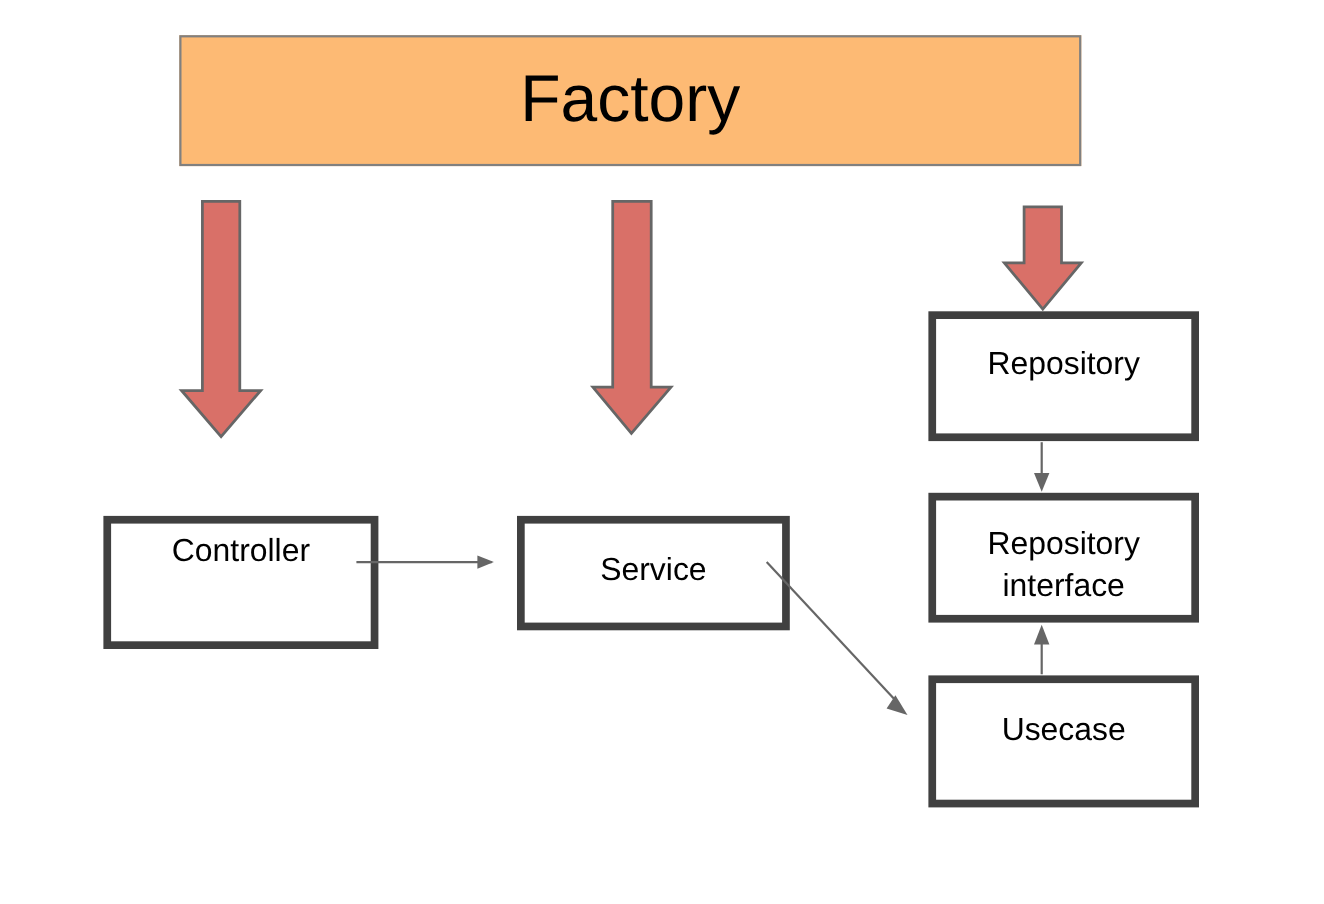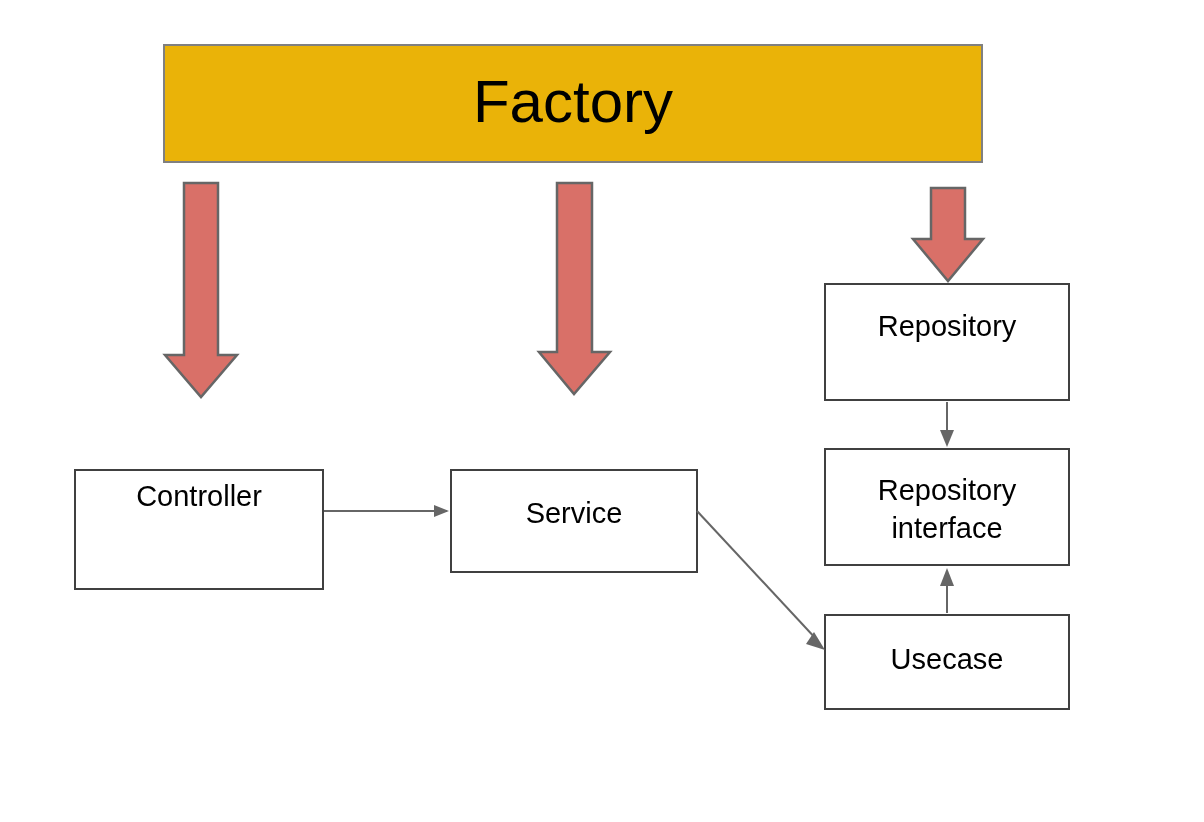--- a/index.html
+++ b/index.html
@@ -26,39 +26,40 @@
   }
   .node .node-label {
     text-align: center;
     color: #000000;
     white-space: pre-line;
   }
 
   
   #node-factory {
     left: 163px;
-    top: 44px;
+    top: 32px;
     width: 820px;
     height: 119px;
-    background: #eab308;
+    background: #fdba74;
     border: 2px solid #808080;
     align-items: center;
   }
   #node-factory .node-label {
     font-size: 60px;
     line-height: 1.05;
     letter-spacing: 0px;
     padding-bottom: 4px;
   }
 
   
   .box {
     background: #ffffff;
-    border: 2px solid #404040;
+    border: 7px solid #404040;
     align-items: flex-start;
+    margin-left: 20px;
   }
   .box .node-label {
     font-size: 29px;
     line-height: 38px;
   }
 
   #node-controller {
     left: 74px;
     top: 469px;
     width: 250px;
@@ -87,21 +88,21 @@
     top: 448px;
     width: 246px;
     height: 118px;
   }
   #node-repository-interface .node-label { padding-top: 21px; }
 
   #node-usecase {
     left: 824px;
     top: 614px;
     width: 246px;
-    height: 96px;
+    height: 120px;
   }
   #node-usecase .node-label { padding-top: 24px; }
 
   
   .layer {
     position: absolute;
     left: 0;
     top: 0;
     width: 1204px;
     height: 822px;

